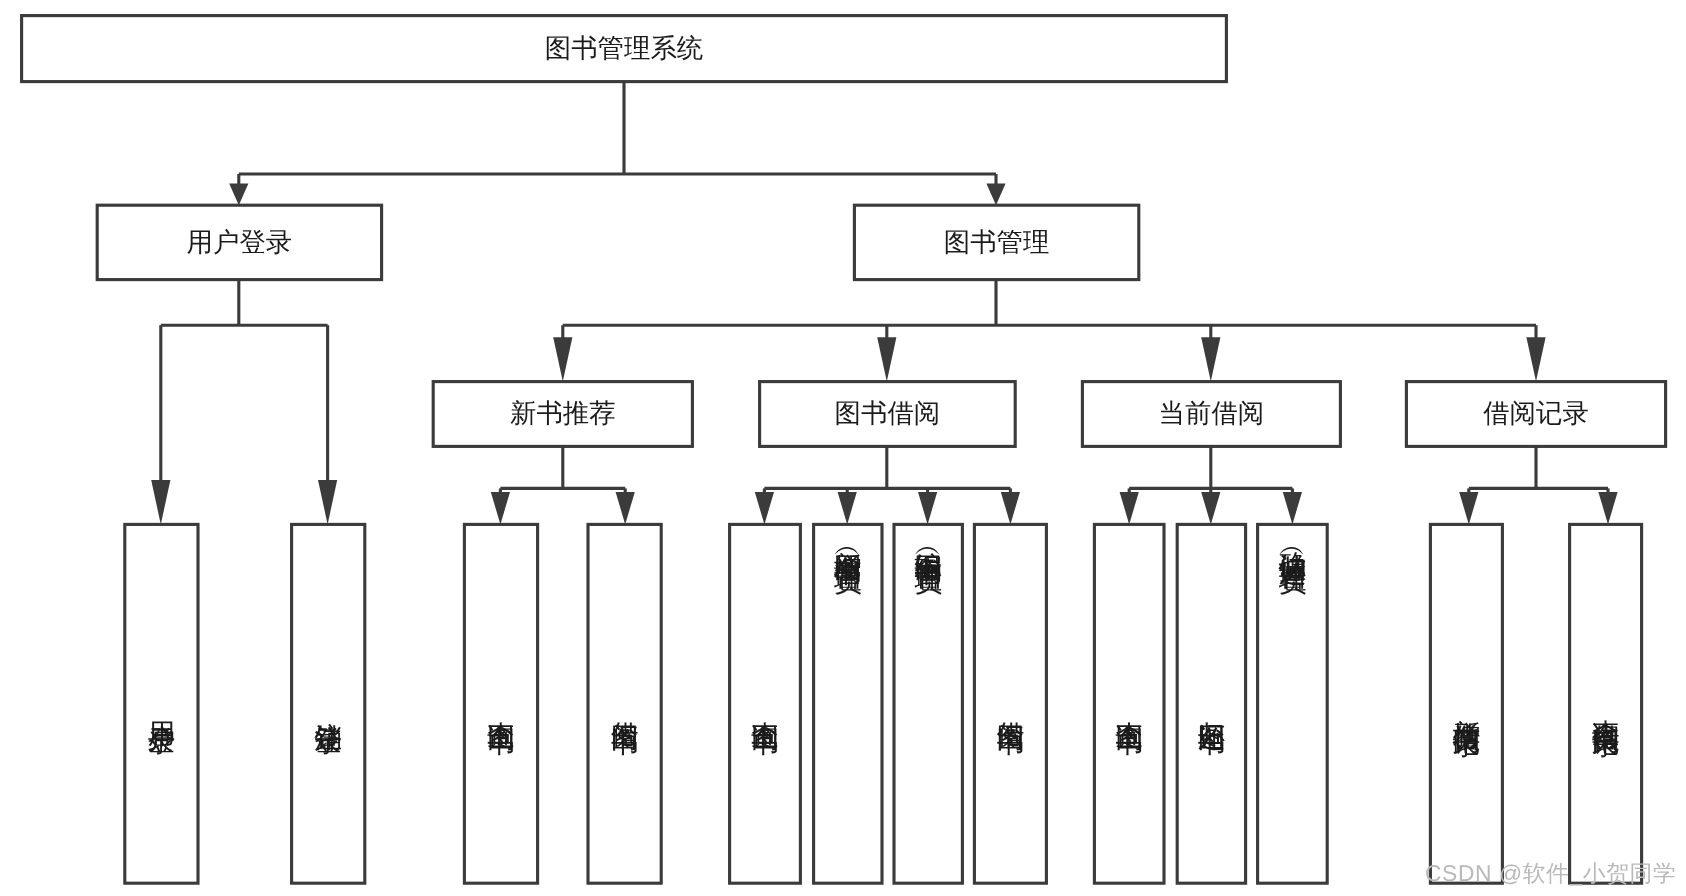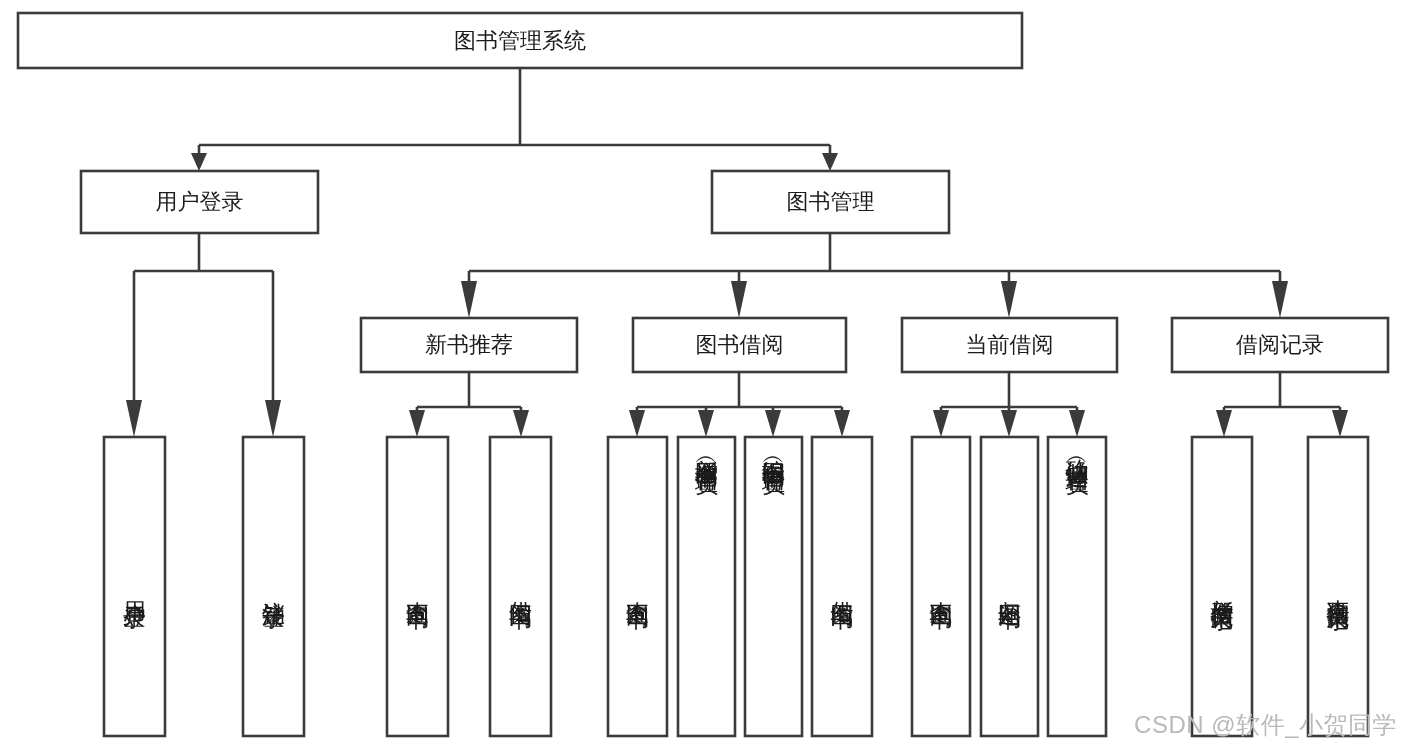--- a/index.html
+++ b/index.html
@@ -71,21 +71,21 @@
     letter-spacing: 2px;
     color: #1b1b1b;
     white-space: nowrap;
     text-align: center;
   }
   .watermark {
     position: absolute;
     right: 8px;
     bottom: 6px;
     font-family: "Liberation Sans", "DejaVu Sans", sans-serif;
-    font-size: 24px;
+    font-size: 19px;
     color: #b9b9b9;
     white-space: nowrap;
     letter-spacing: 0.5px;
     margin-top: 32px;
   }
 </style>
 </head>
 <body>
 
 <div id="diagram-root">

